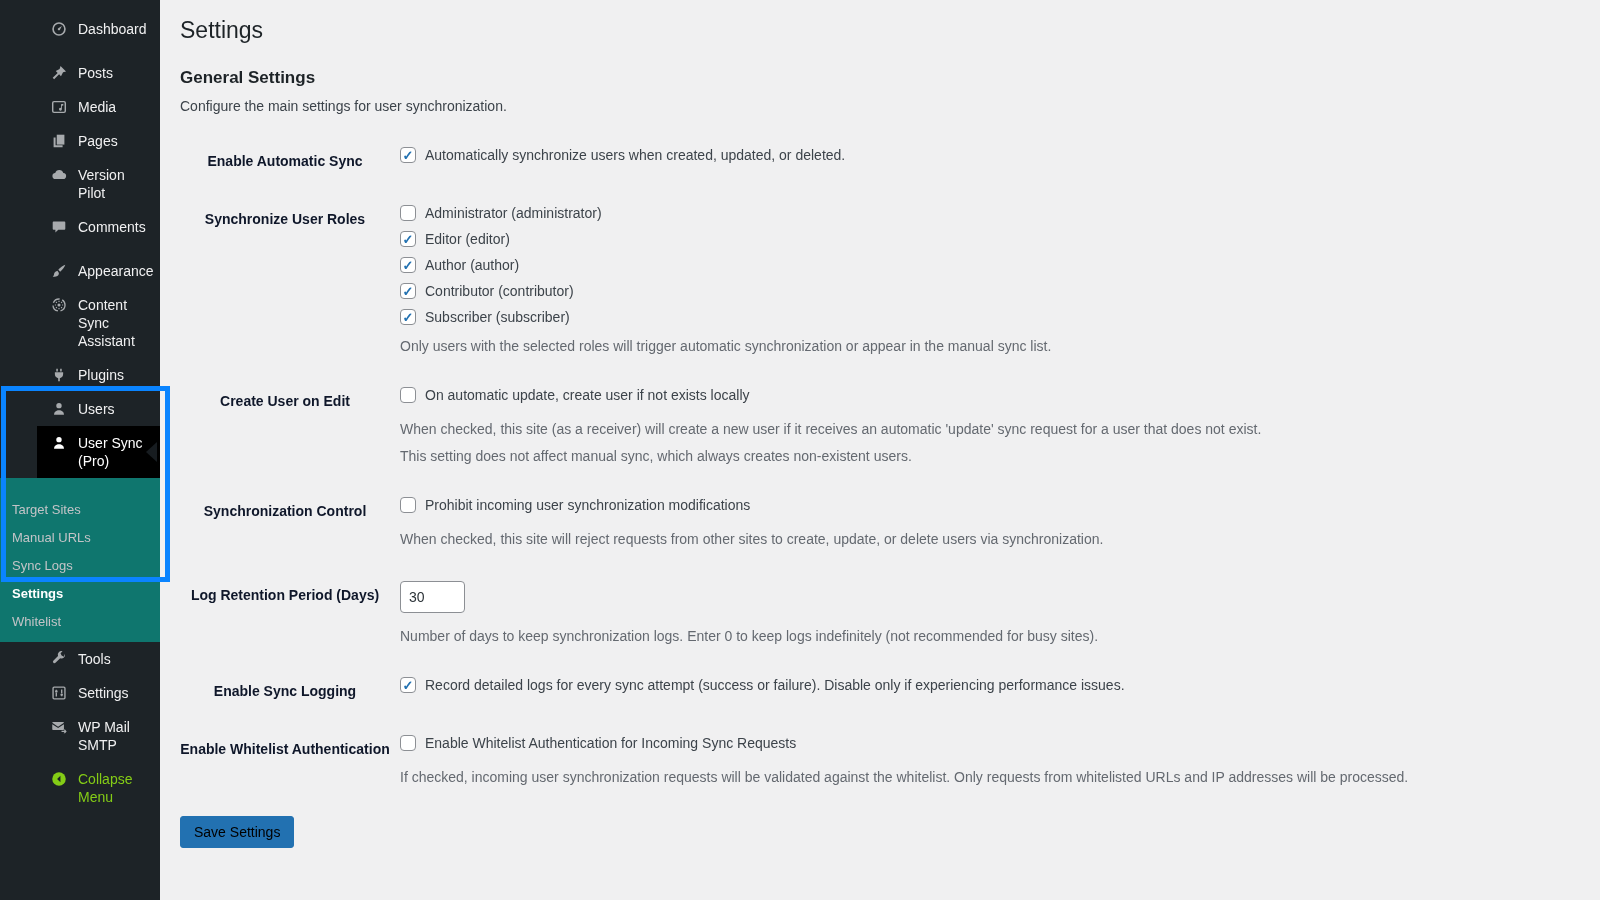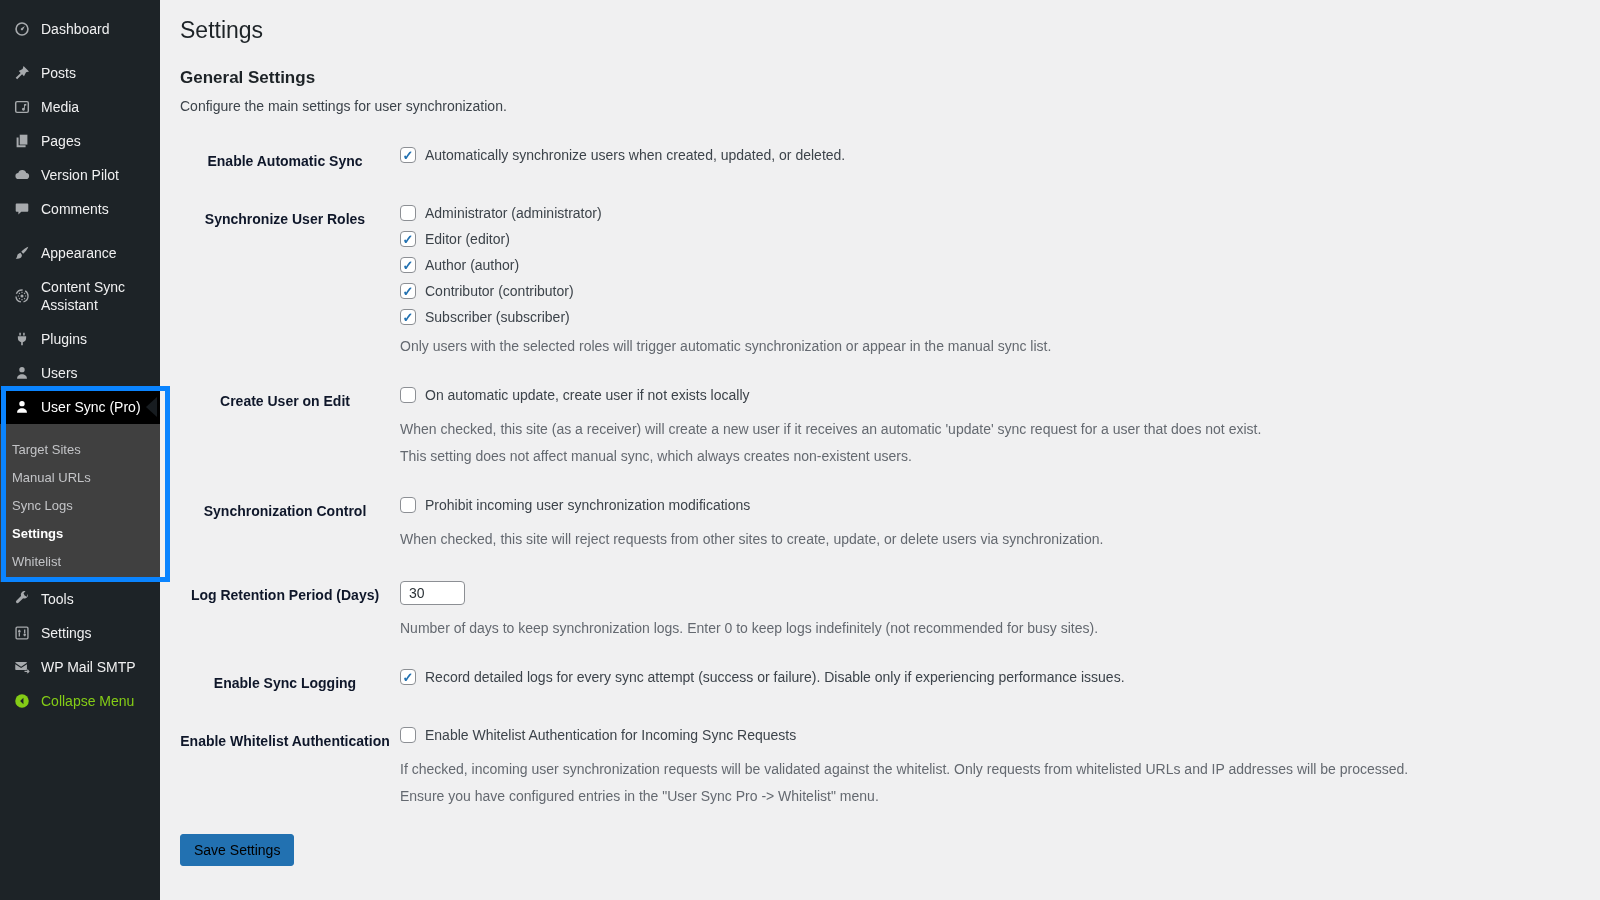--- a/index.html
+++ b/index.html
@@ -15,46 +15,47 @@
   .sidebar {
     position: relative;
     width: 160px; min-width:160px; height: 900px;
     background: #1d2327;
     color: #f0f0f1;
     font-size: 14px;
     padding-top: 12px;
     z-index: 1;
   }
   .menu-item {
-    display: flex; align-items: center;
+    display: flex; align-items: flex-start;
     padding: 8px 8px 8px 12px;
     line-height: 18px;
     cursor: pointer;
     position: relative;
+    margin-left: 37px;
   }
   .menu-item .mi {
     width: 20px; height: 18px; margin-right: 9px;
     color: #a7aaad; flex-shrink: 0;
     display:flex; align-items:center; justify-content:center;
   }
   .menu-item .mi svg { display:block; }
   .menu-item .ml { color: #f0f0f1; }
   .menu-item.dim .ml, .menu-item.dim .mi { color: #84cc16; }
   .menu-item.active { background: #000000; }
   .menu-item.active .mi, .menu-item.active .ml { color: #fff; }
   .menu-item.active .notch {
     position:absolute; right:3px; top:50%; transform:translateY(-50%);
     width:0; height:0;
     border-top:10px solid transparent; border-bottom:10px solid transparent;
     border-right:11px solid #171c20;
   }
   .sep { height: 10px; }
   .submenu {
-    background: #404040;
-    padding: 12px 0 6px;
+    background: #0f766e;
+    padding: 18px 0 6px;
   }
   .submenu-item {
     padding: 5px 12px;
     font-size: 13px; line-height: 18px;
     color: #c3c4c7;
     cursor: pointer;
   }
   .submenu-item.active { color:#fff; font-weight: bold; }
 
   
@@ -100,21 +101,21 @@
     flex-shrink: 0;
   }
   .cb-list .cb { display: flex; margin-bottom: 10px; }
   .desc {
     color: #646970; font-size: 14px; line-height: 1.6;
     margin-top: 12px;
   }
   .desc + .desc { margin-top: 4px; }
 
   input.small-num {
-    width: 65px; height: 24px;
+    width: 65px; height: 32px;
     border: 1px solid #8c8f94; border-radius: 4px;
     background: #fff; color: #2c3338;
     font-size: 14px; font-family: "Liberation Sans", sans-serif;
     padding-left: 8px;
   }
 
   button.save-btn {
     margin-top: 12px;
     background: #2271b1; border: 1px solid #2271b1; border-radius: 3px;
     color: #000000; font-size: 14px; font-family: "Liberation Sans", sans-serif;
@@ -375,20 +376,19 @@
     </div>
 
     <div class="form-row">
       <div class="th">Enable Whitelist Authentication</div>
       <div class="td">
         <label class="cb">
           <span class="box"></span>
           <span>Enable Whitelist Authentication for Incoming Sync Requests</span>
         </label>
         <div class="desc">If checked, incoming user synchronization requests will be validated against the whitelist. Only requests from whitelisted URLs and IP addresses will be processed.</div>
-        <div class="desc">Ensure you have configured entries in the "User Sync Pro -&gt; Whitelist" menu.</div>
       </div>
     </div>
 
   </div>
 
   <button class="save-btn">Save Settings</button>
 </div>
 
 </body></html>

